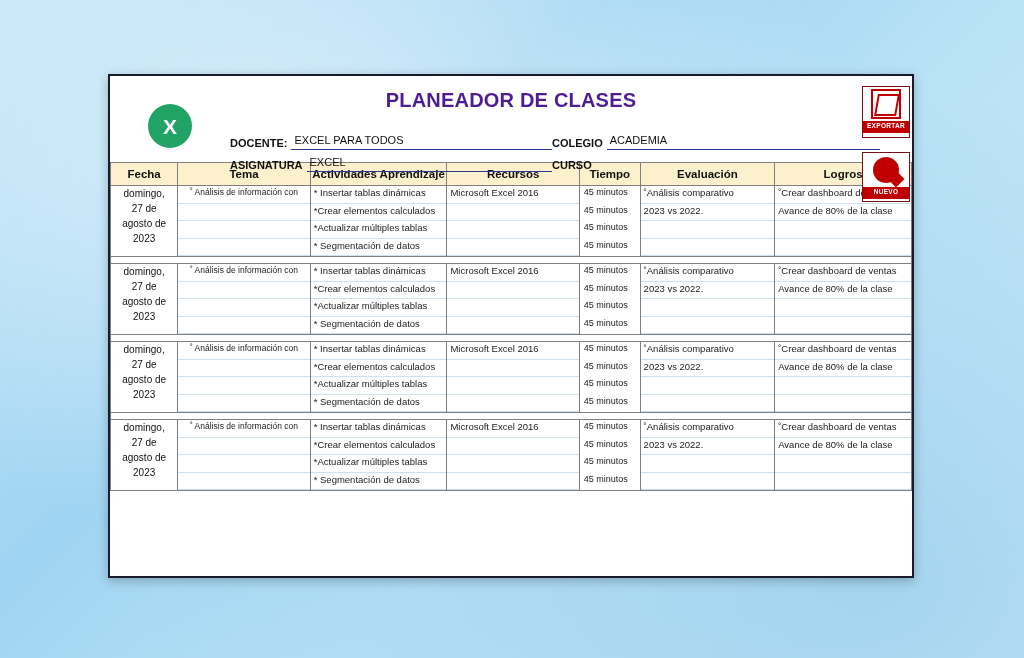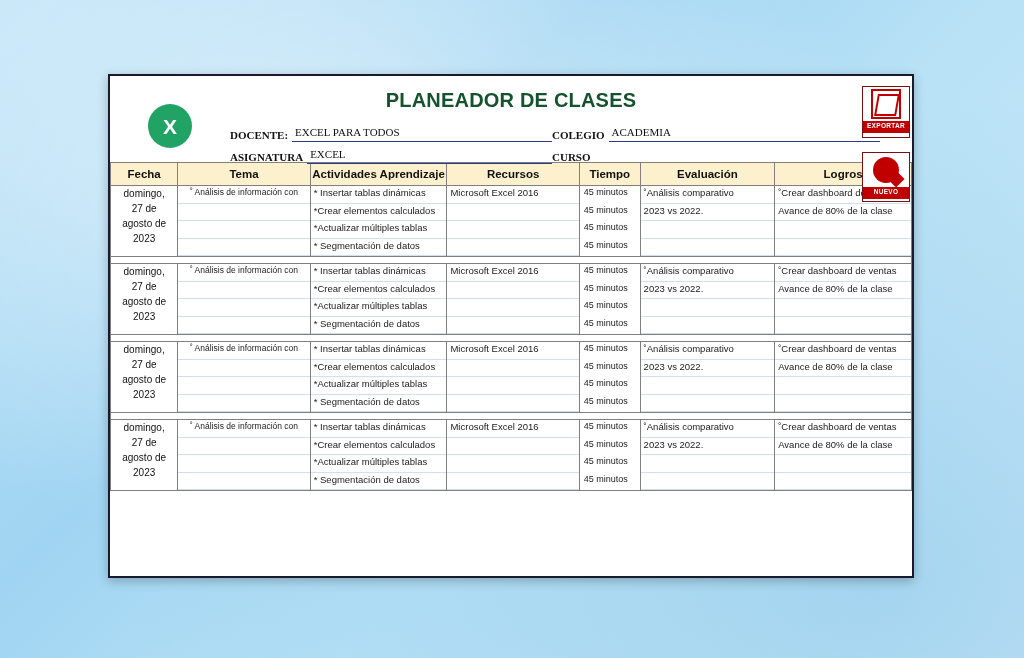--- a/index.html
+++ b/index.html
@@ -34,21 +34,21 @@
   }
   
   .header {
     position: relative;
     height: 86px;
   }
   .doc-title {
     text-align: center;
     font-size: 20px;
     font-weight: bold;
-    color: #14532d;
+    color: #4c1d95;
     padding-top: 13px;
     letter-spacing: 0.2px;
   }
   .xl-logo {
     position: absolute;
     left: 38px;
     top: 28px;
     width: 44px;
     height: 44px;
     border-radius: 50%;
@@ -60,25 +60,24 @@
   .xl-logo .glyph {
     color: #ffffff;
     font-size: 21px;
     font-weight: bold;
     font-family: "Liberation Sans", sans-serif;
     line-height: 1;
   }
   .meta {
     position: absolute;
     left: 120px;
-    top: 44px;
+    top: 52px;
     width: 650px;
     font-size: 11.5px;
     color: #111;
-    font-family: Liberation Serif, serif;
   }
   .meta-row {
     display: flex;
     align-items: flex-end;
     height: 22px;
   }
   .meta-col {
     display: flex;
     align-items: flex-end;
     flex: 0 0 auto;

